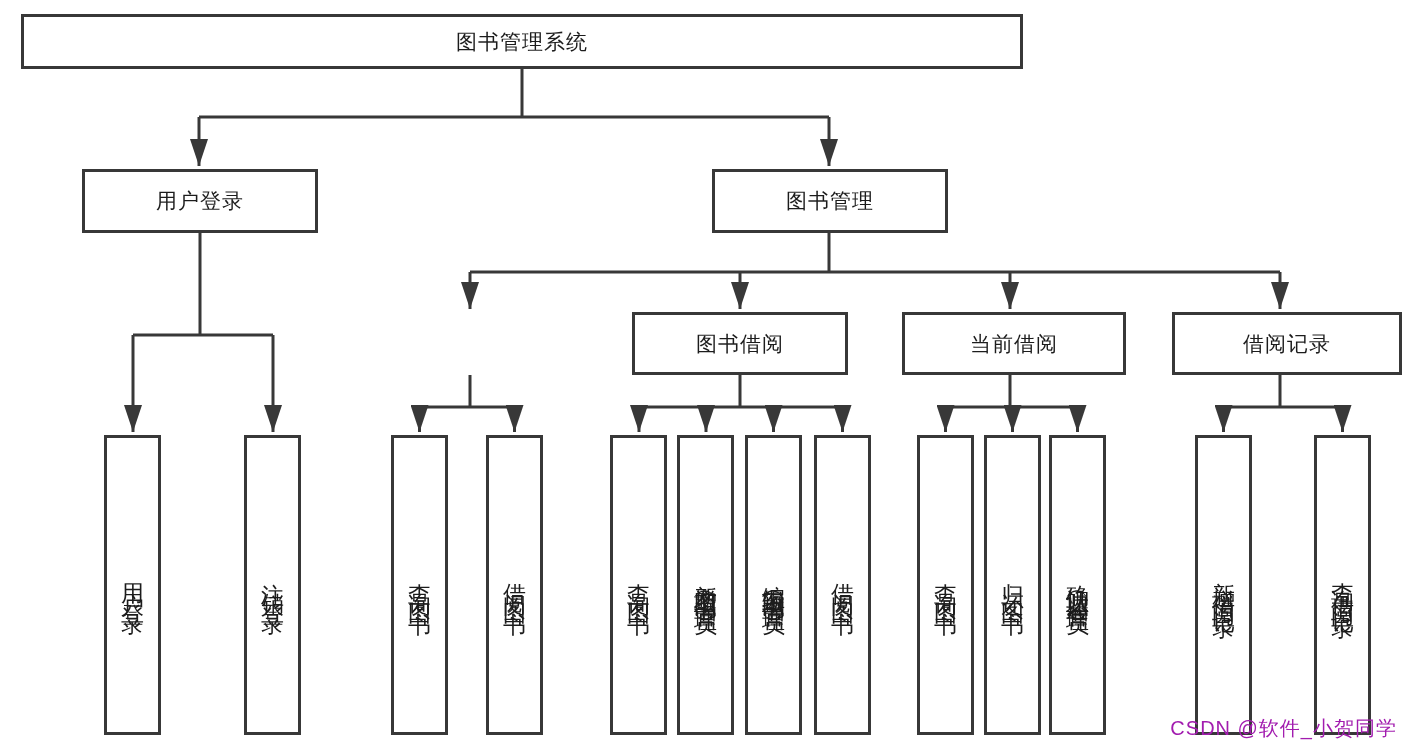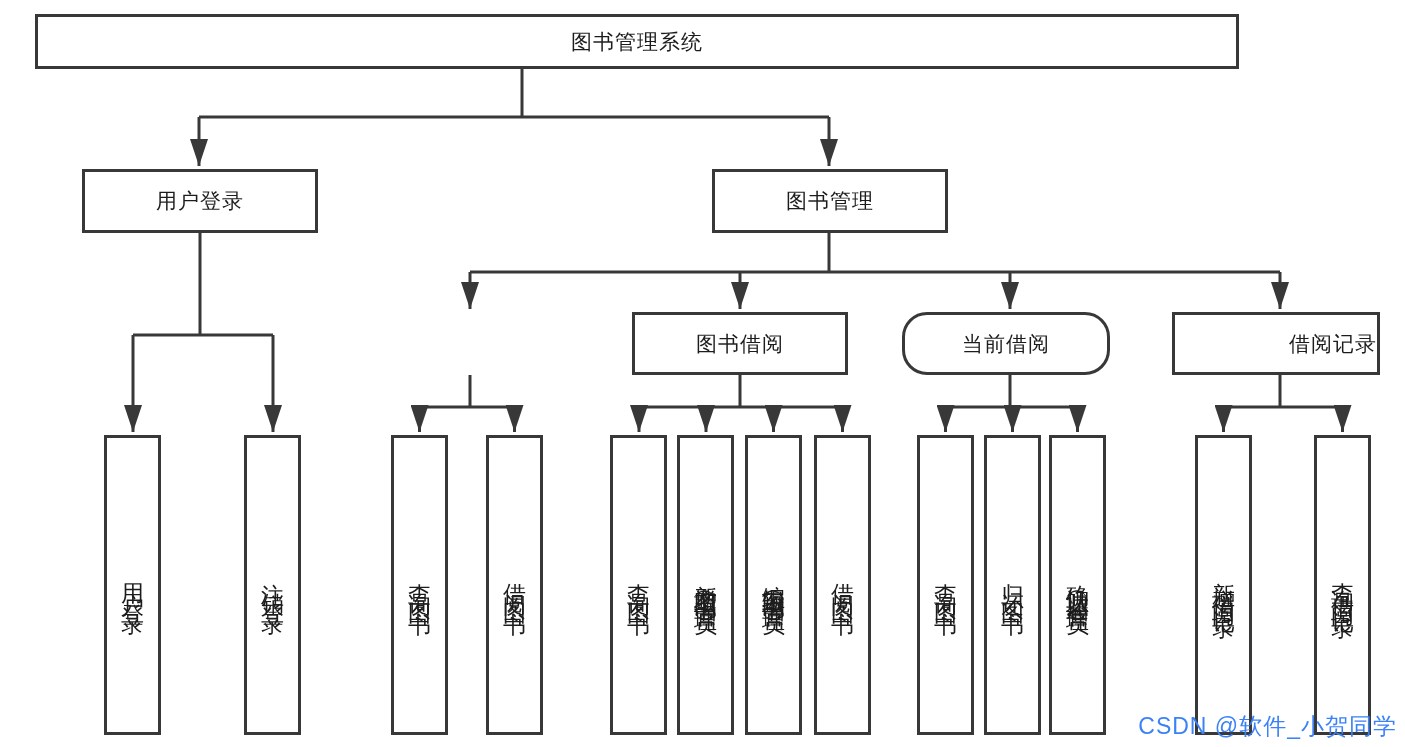--- a/index.html
+++ b/index.html
@@ -36,22 +36,22 @@
     font-size:23px;
     line-height:1;
     letter-spacing:8px;
     white-space:nowrap;
   }
   .watermark{
     position:absolute;
     right:8px;
     bottom:5px;
     z-index:3;
-    font-size:23px;
-    color:#3b82f6;
+    font-size:20px;
+    color:#a21caf;
     letter-spacing:1px;
     white-space:nowrap;
   }
 </style>
 </head>
 <body>
 
 <div class="canvas">
 
   <svg class="wires" width="1405" height="747" viewBox="0 0 1405 747">
@@ -87,38 +87,38 @@
     <line class="arrow-line" x1="706" y1="407" x2="706" y2="432" marker-end="url(#arr)"></line>
     <line class="arrow-line" x1="773.5" y1="407" x2="773.5" y2="432" marker-end="url(#arr)"></line>
     <line class="arrow-line" x1="842.5" y1="407" x2="842.5" y2="432" marker-end="url(#arr)"></line>
     <line class="arrow-line" x1="945.5" y1="407" x2="945.5" y2="432" marker-end="url(#arr)"></line>
     <line class="arrow-line" x1="1012.5" y1="407" x2="1012.5" y2="432" marker-end="url(#arr)"></line>
     <line class="arrow-line" x1="1077.5" y1="407" x2="1077.5" y2="432" marker-end="url(#arr)"></line>
     <line class="arrow-line" x1="1223.5" y1="407" x2="1223.5" y2="432" marker-end="url(#arr)"></line>
     <line class="arrow-line" x1="1342.5" y1="407" x2="1342.5" y2="432" marker-end="url(#arr)"></line>
   </svg>
 
-  <div class="box" style="left:35px;top:14px;width:1204px;height:55px;">
+  <div class="box" style="left:21px;top:14px;width:1002px;height:55px;">
     <span class="hlabel">图书管理系统</span>
   </div>
 
   <div class="box" style="left:82px;top:169px;width:236px;height:64px;">
     <span class="hlabel">用户登录</span>
   </div>
   <div class="box" style="left:712px;top:169px;width:236px;height:64px;font-family:Liberation Serif, serif;">
     <span class="hlabel">图书管理</span>
   </div>
 
   <div class="box" style="left:632px;top:312px;width:216px;height:63px;">
     <span class="hlabel">图书借阅</span>
   </div>
-  <div class="box" style="left:902px;top:312px;width:208px;height:63px;border-radius:25px;">
+  <div class="box" style="left:902px;top:312px;width:224px;height:63px;">
     <span class="hlabel">当前借阅</span>
   </div>
-  <div class="box" style="left:1172px;top:312px;width:208px;height:63px;justify-content:flex-end;">
+  <div class="box" style="left:1172px;top:312px;width:230px;height:63px;">
     <span class="hlabel">借阅记录</span>
   </div>
 
   <div class="box" style="left:104px;top:435px;width:57px;height:300px;">
     <span class="vlabel" style="letter-spacing: 10px;">用户登录</span>
   </div>
   <div class="box" style="left:244px;top:435px;width:57px;height:300px;">
     <span class="vlabel" style="letter-spacing: 10px;">注销登录</span>
   </div>
 

